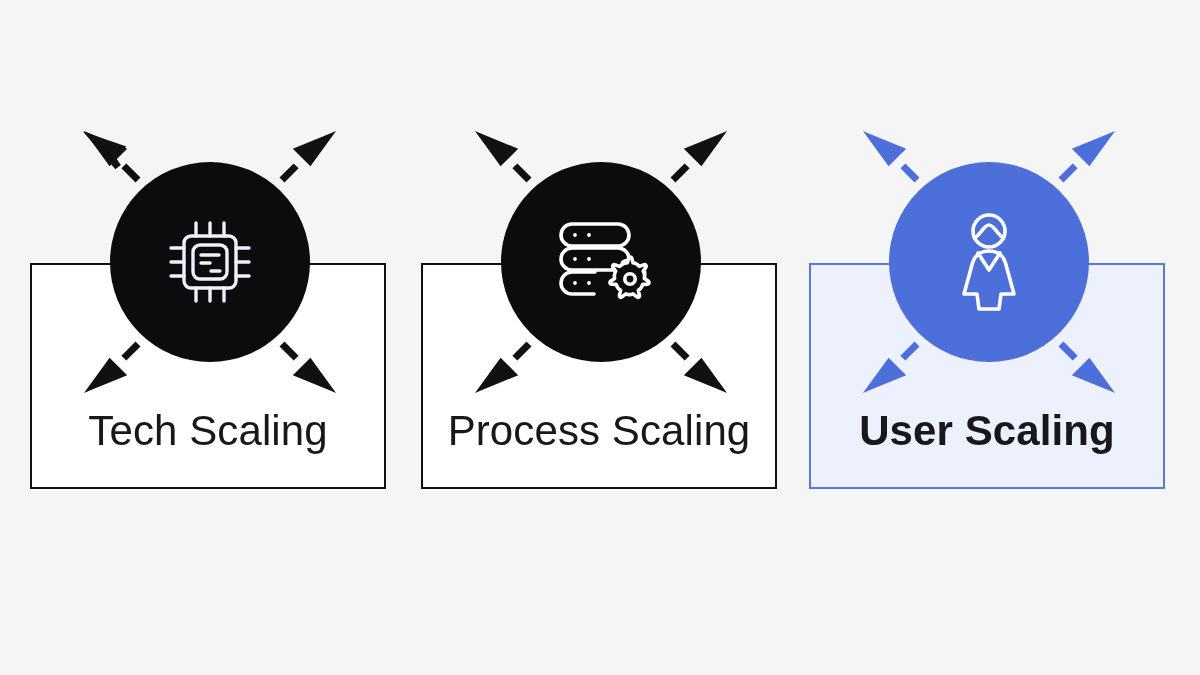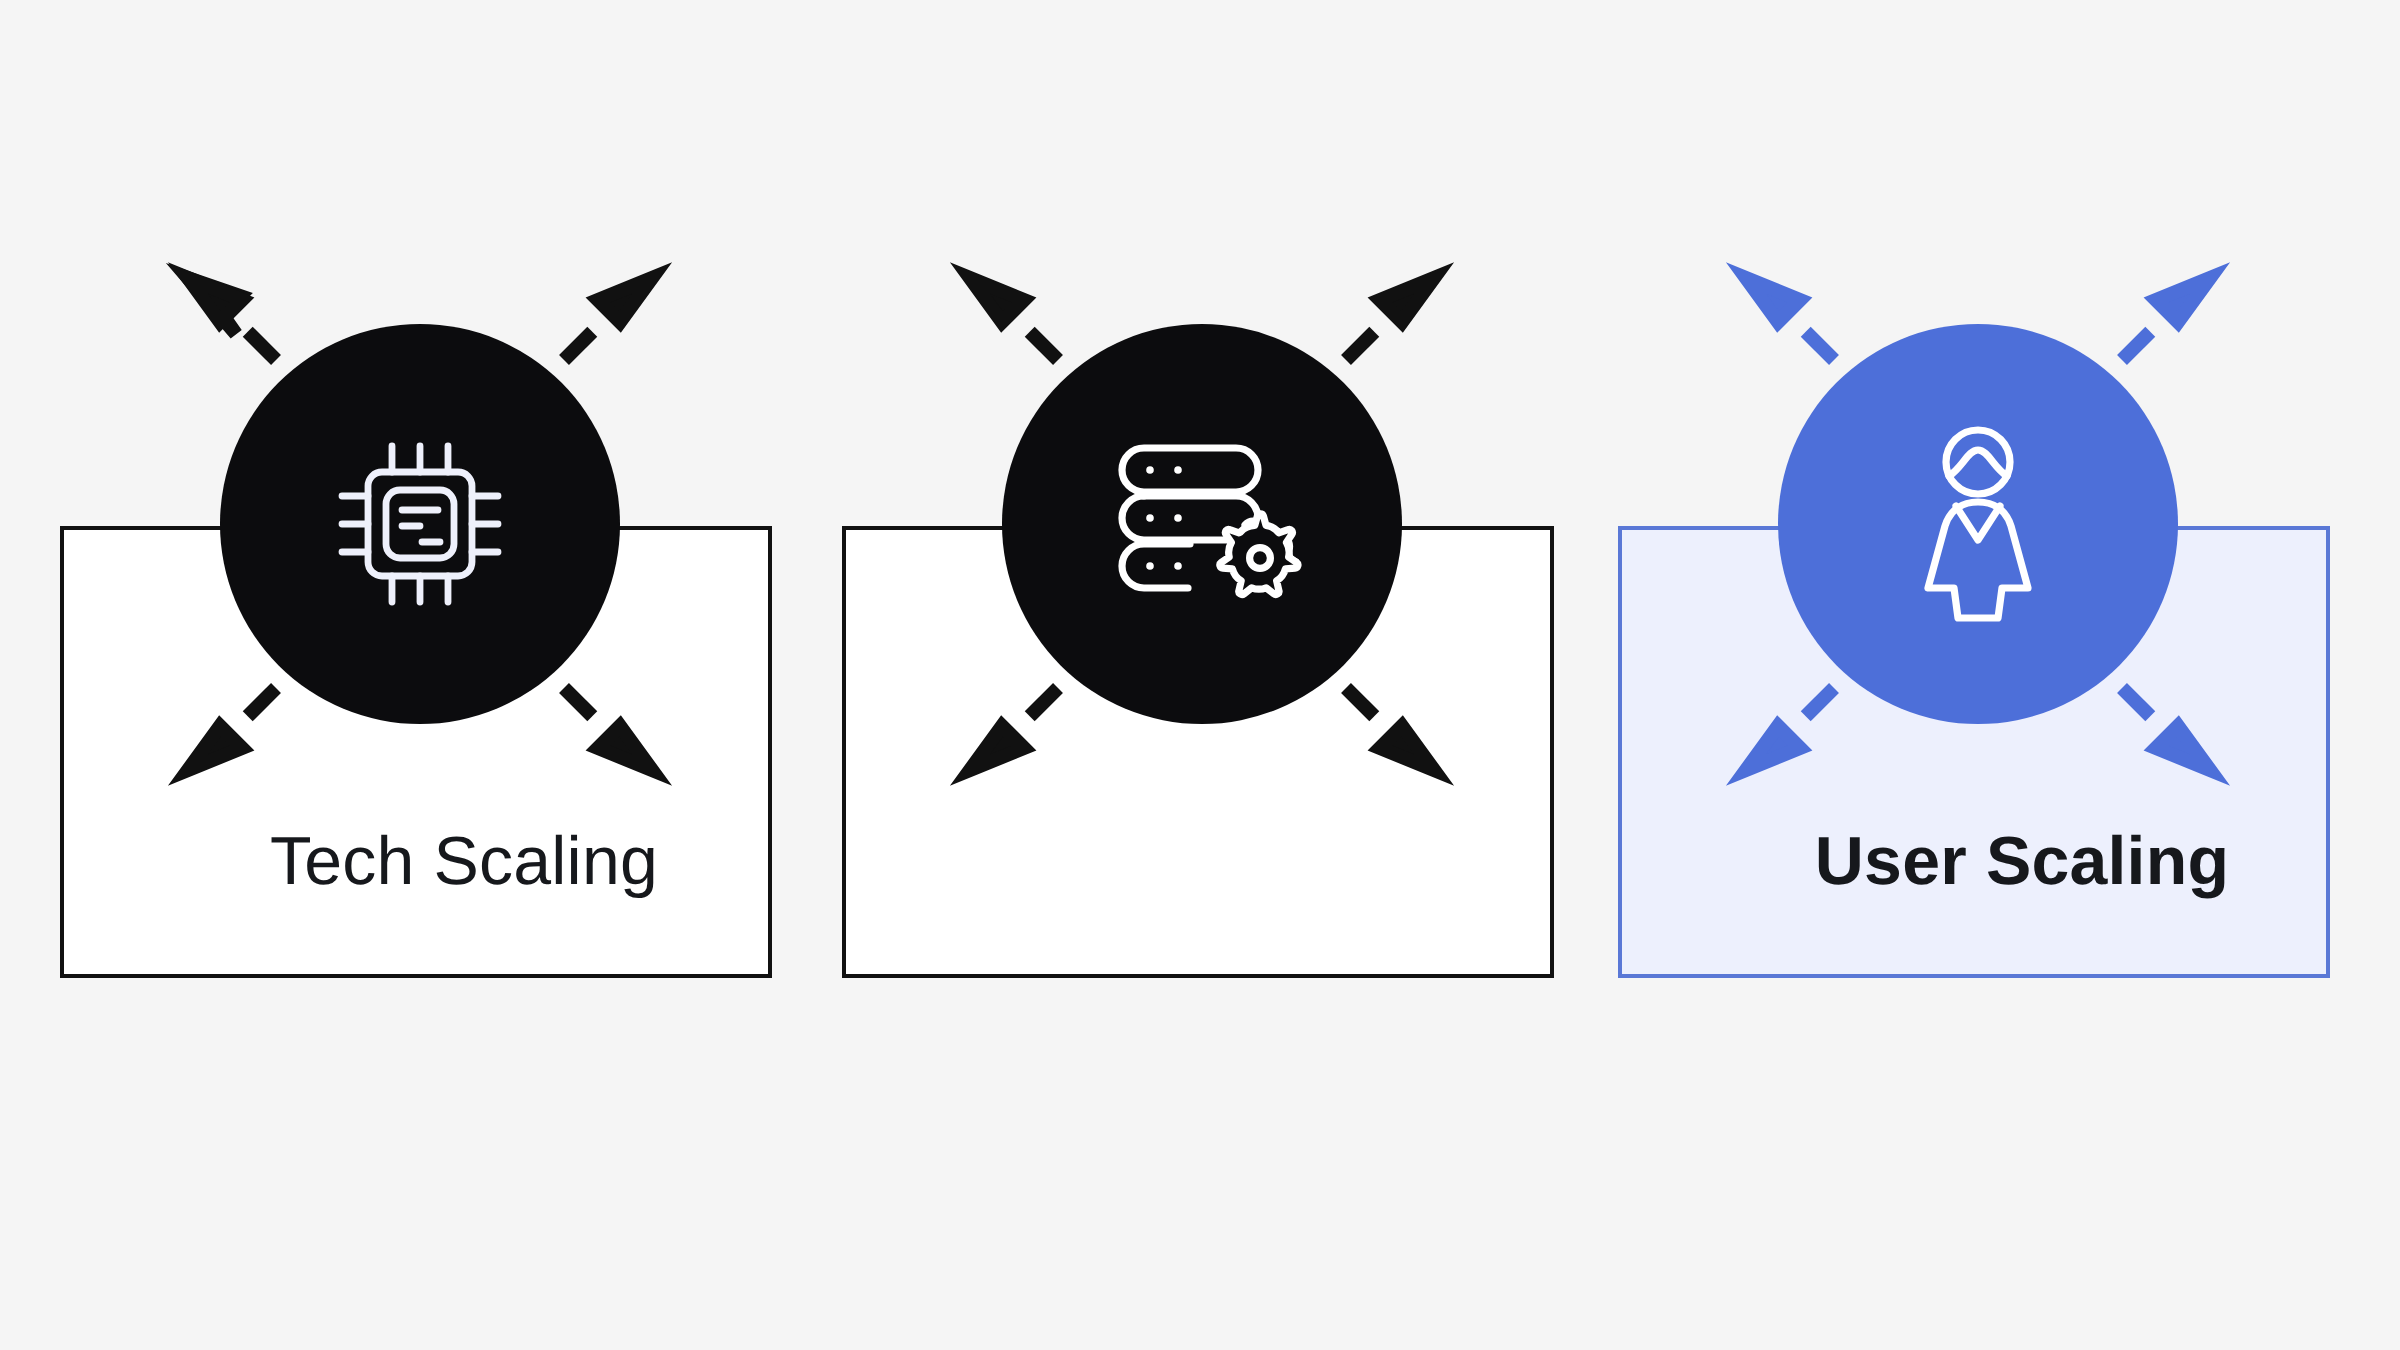--- a/index.html
+++ b/index.html
@@ -53,27 +53,26 @@
     background: #edf0fd;
   }
 
   
   .card-label {
     position: absolute;
     left: 20px;
     top: 405px;
     width: 356px;
     text-align: center;
-    font-size: 34px;
+    font-size: 42px;
     line-height: 52px;
     color: #16181c;
     letter-spacing: 0.1px;
     font-family: "Liberation Sans", sans-serif;
     white-space: nowrap;
-    margin-left: 24px;
   }
 
   
   .arrow-layer {
     position: absolute;
     left: 0;
     top: 0;
     width: 400px;
     height: 675px;
     pointer-events: none;
@@ -236,20 +235,21 @@
                      a1.6 1.6 0 0 1 -2.5 -1.8 l1.1 -4.7
                      a10.0 10.0 0 0 1 -4.4 -6.0 l-4.8 -0.3
                      a1.6 1.6 0 0 1 -0.8 -2.9 l4.0 -2.7
                      a10.0 10.0 0 0 1 1.1 -7.3 l-2.7 -4.0
                      a1.6 1.6 0 0 1 1.9 -2.4 l4.6 1.6 z" fill="#0c0c0e"></path>
             <circle cx="79" cy="67" r="5.2" fill="#0c0c0e"></circle>
           </g>
         </svg>
       </div>
 
+      <div class="card-label">Process Scaling</div>
     </div>
 
     <div class="card-unit u3">
       <div class="card-box"></div>
 
       <svg class="arrow-layer" viewBox="0 0 400 675">
         <g stroke="#4d6fd9" stroke-width="7" stroke-linecap="butt" fill="#4d6fd9">
           <g>
             <line x1="154" y1="206" x2="133" y2="185" stroke-dasharray="20 13"></line>
             <line x1="128" y1="180" x2="112" y2="164" stroke-dasharray="20 13"></line>

